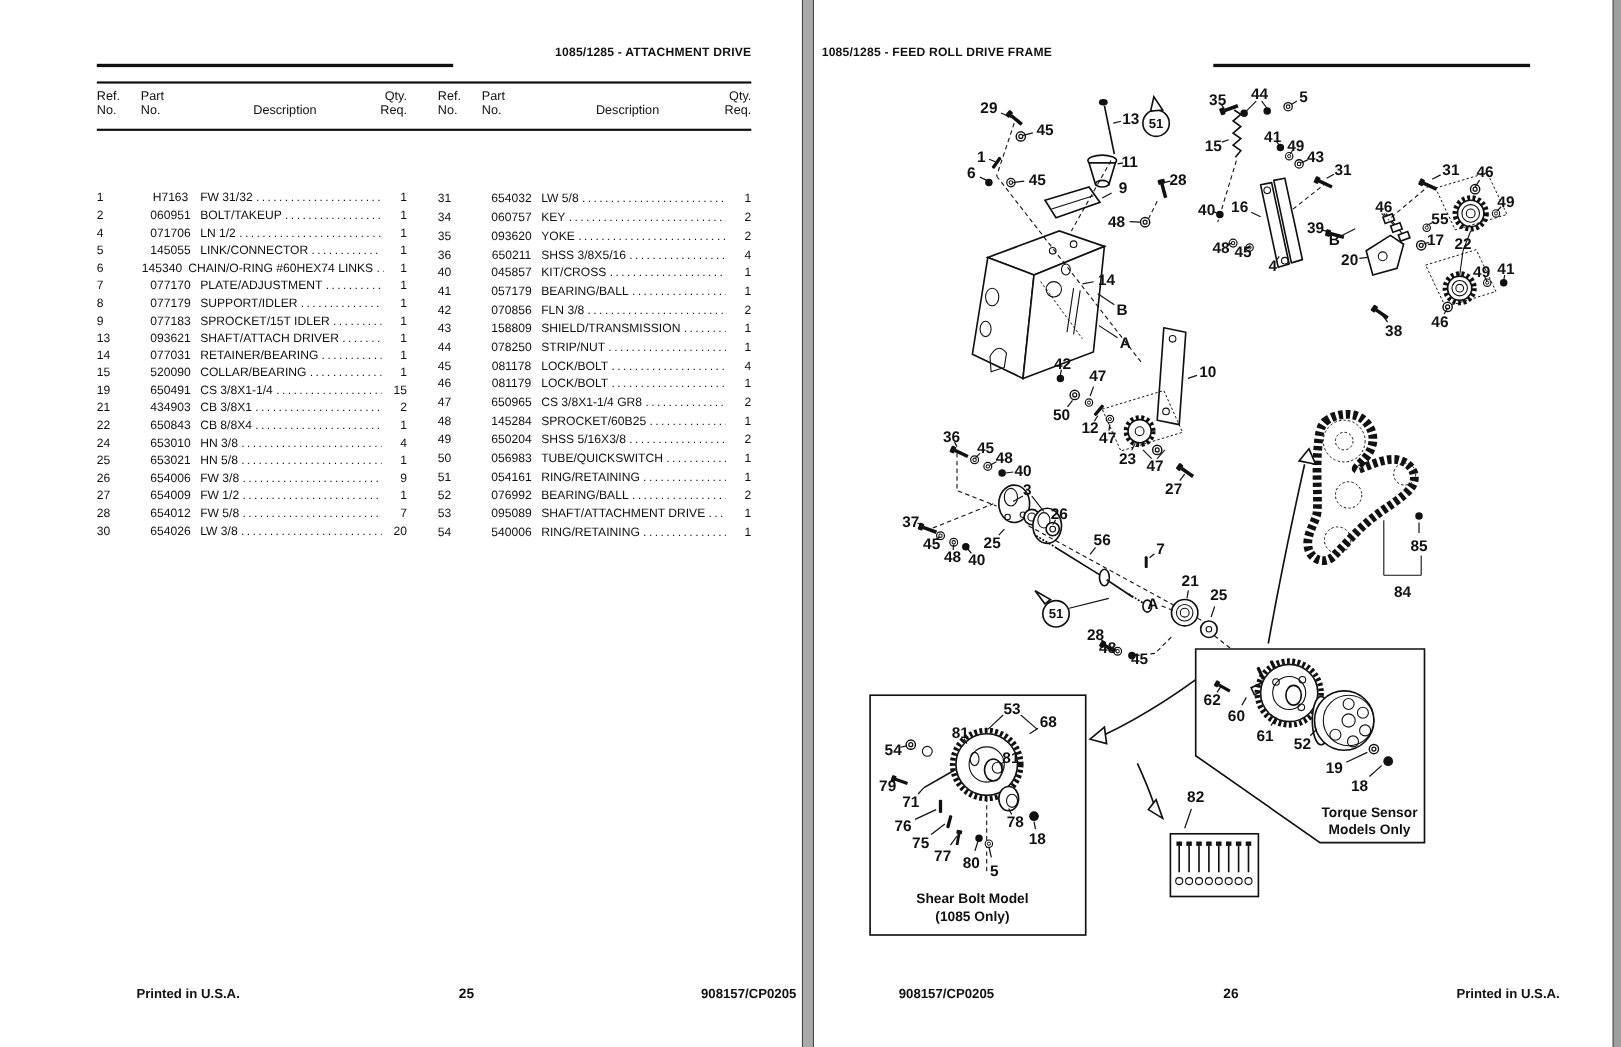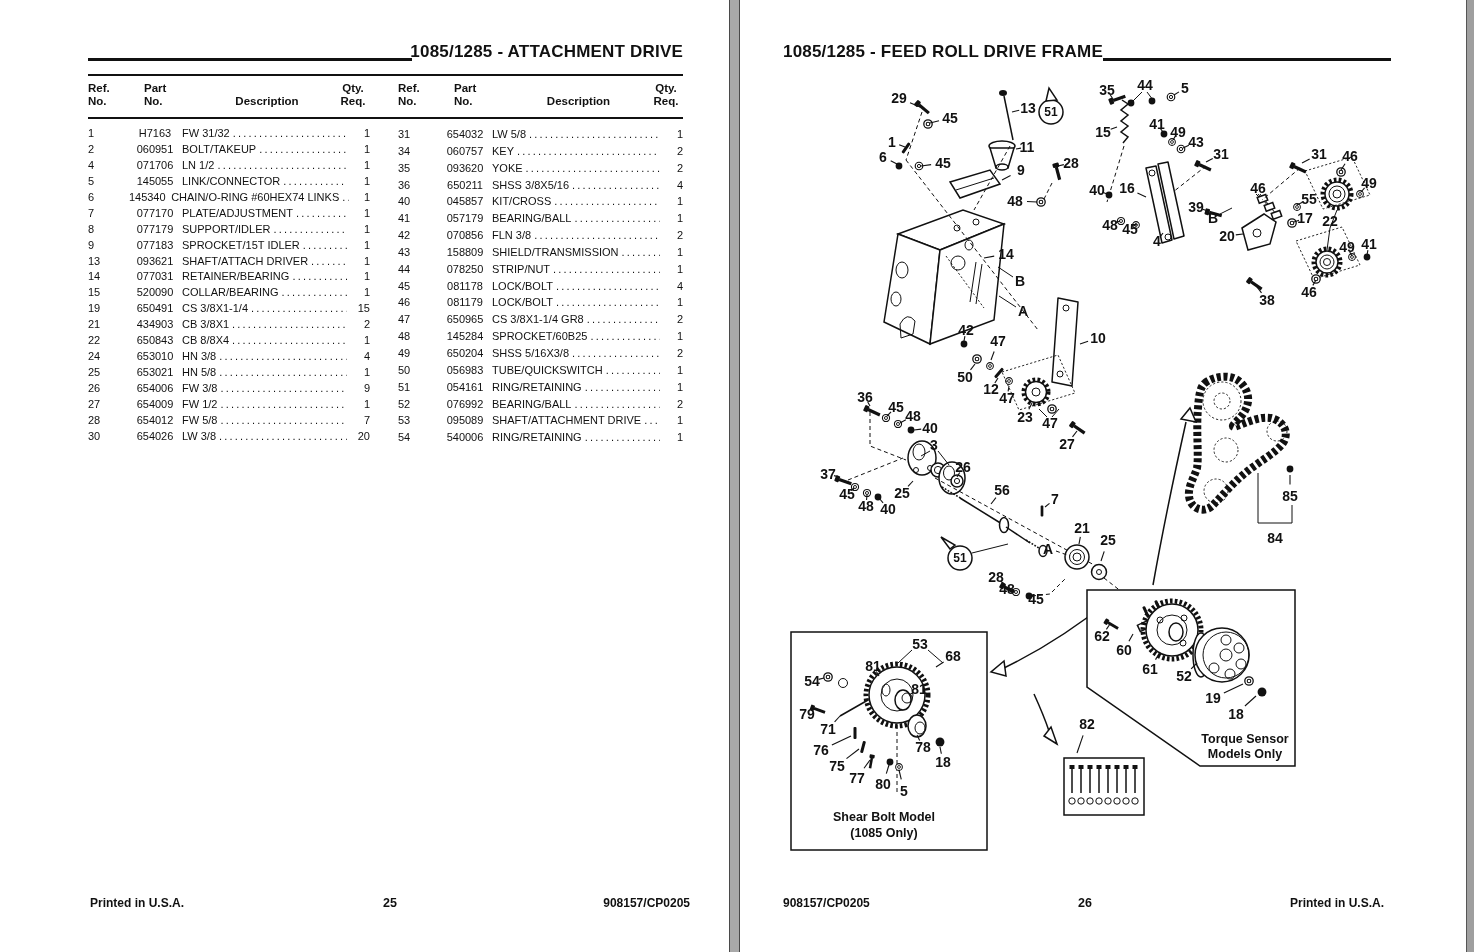--- a/index.html
+++ b/index.html
@@ -3,42 +3,42 @@
 <meta charset="utf-8">
 <style>
   html,body{margin:0;padding:0;background:#ffffff;}
   #stage{position:relative;width:1474px;height:952px;background:#fff;overflow:hidden;
          font-family:"Liberation Sans",sans-serif;color:#111;}
   .abs{position:absolute;}
   
   #gutter{left:729px;top:0;width:9px;height:952px;background:#a9a9a9;border-left:1.5px solid #4a4a4a;border-right:1.5px solid #4a4a4a;}
   #edge-right{left:1466px;top:0;width:8px;height:952px;background:#9f9f9f;border-left:1.5px solid #555;}
   
-  .ptitle{font-weight:bold;font-size:17px;letter-spacing:0.2px;white-space:nowrap;}
+  .ptitle{font-weight:bold;font-size:11px;letter-spacing:0.2px;white-space:nowrap;}
   #pl-title{left:300px;top:42px;width:383px;text-align:right;}
   #pl-title-rule{left:88px;top:58px;width:324px;height:2.5px;background:#111;}
-  #pr-title{left:783px;top:42px;}
+  #pr-title{left:747px;top:42px;}
   #pr-title-rule{left:1103px;top:58px;width:288px;height:2.5px;background:#111;}
   
   #t-rule-top{left:88px;top:74px;width:595px;height:1.6px;background:#111;}
   #t-rule-head{left:88px;top:117px;width:595px;height:1.6px;background:#111;}
-  .thead{top:82px;display:flex;font-weight:bold;font-size:11.5px;line-height:12.5px;gap:16px;}
+  .thead{top:82px;display:flex;font-weight:normal;font-size:11.5px;line-height:12.5px;}
   .thead .hc{display:flex;flex-direction:column;justify-content:flex-end;}
-  .h-ref{width:40px;} .h-part{width:54px;} .h-desc{flex:1;text-align:center;align-items:center;} .h-qty{width:34px;text-align:right;align-items:center;}
+  .h-ref{width:40px;} .h-part{width:54px;} .h-desc{flex:1;text-align:center;align-items:center;} .h-qty{width:34px;text-align:right;}
   #thead1{left:88px;width:282px;} #thead2{left:398px;width:285px;}
   #rows1{left:88px;top:126px;width:282px;} #rows2{left:398px;top:126px;width:285px;}
   .prow{display:flex;align-items:baseline;font-size:11px;white-space:nowrap;}
   #rows1 .prow{height:15.95px;line-height:15.95px;}
   #rows2 .prow{height:16.85px;line-height:16.85px;}
-  .c-ref{width:40px;} .c-part{width:54px;text-align:center;} .c-desc{flex:0 0 auto;}
+  .c-ref{width:40px;} .c-part{width:54px;text-align:center;} .c-desc{flex:0 0 auto;margin-top:47px;}
   .dots{flex:1 1 8px;min-width:6px;overflow:hidden;white-space:nowrap;letter-spacing:2.2px;margin:0 3px;}
   .dots::before{content:"..........................................................................";}
   .c-qty{width:20px;text-align:right;}
   
-  .foot{font-weight:bold;font-size:12px;white-space:nowrap;}
+  .foot{font-weight:bold;font-size:12px;white-space:nowrap;margin-left:34px;}
   #fl-left{left:90px;top:896px;} #fl-page{left:340px;top:896px;width:100px;text-align:center;font-size:12.5px;}
   #fl-right{left:500px;top:896px;width:190px;text-align:right;}
   #fr-left{left:783px;top:896px;} #fr-page{left:1035px;top:896px;width:100px;text-align:center;font-size:12.5px;}
   #fr-right{left:1194px;top:896px;width:190px;text-align:right;}
   
   #diagram{left:739px;top:62px;}
   .ln{fill:none;stroke:#111;stroke-width:1.5;}
   .lnw{fill:#fff;stroke:#111;stroke-width:1.5;}
   .thin{fill:none;stroke:#111;stroke-width:1;}
   .dash{fill:none;stroke:#111;stroke-width:1;stroke-dasharray:4 3;}

